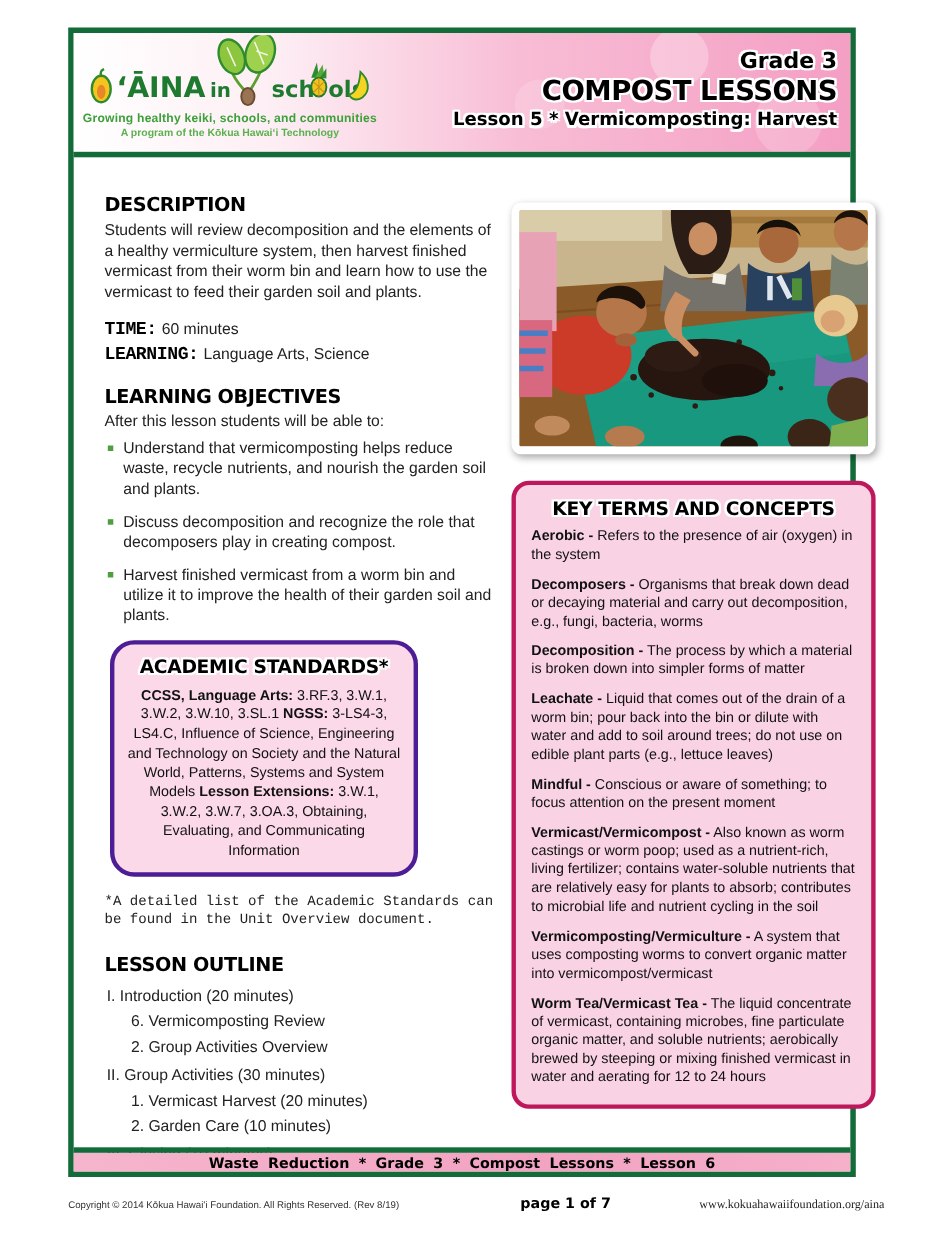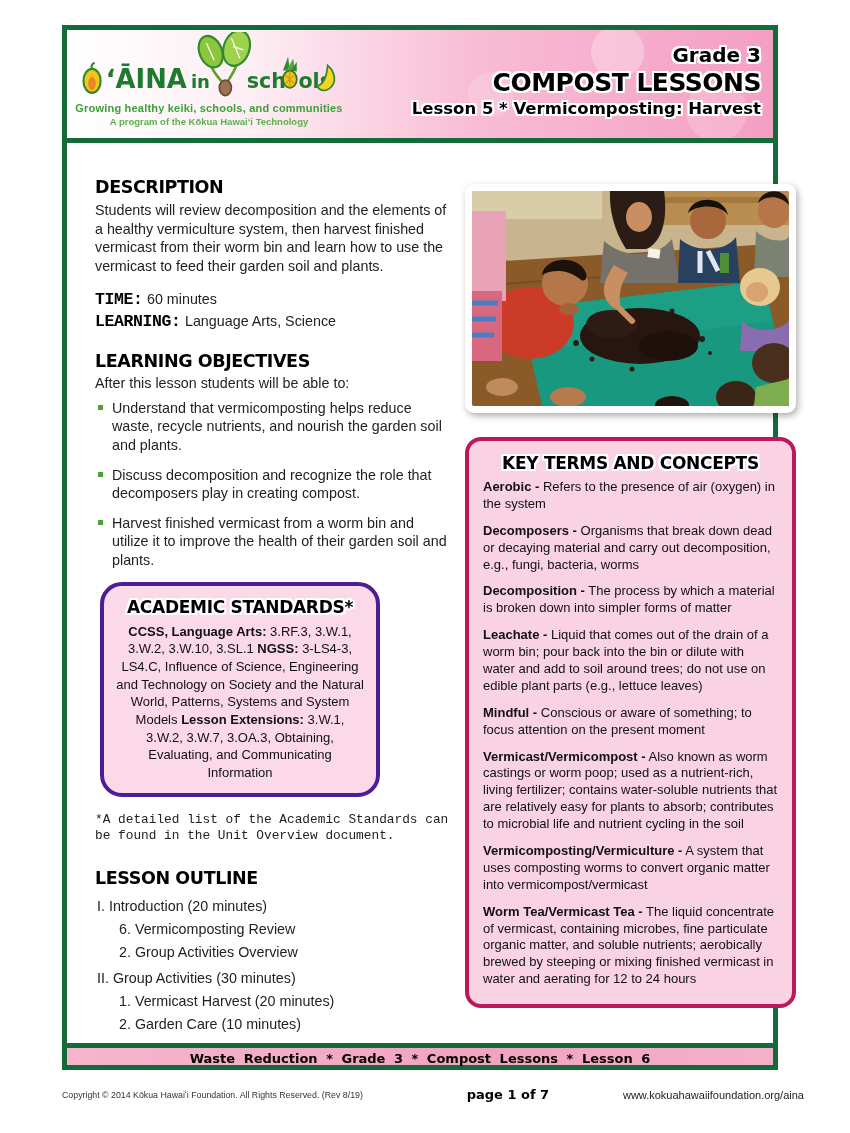--- a/index.html
+++ b/index.html
@@ -99,21 +99,21 @@
     text-align:center; font-family:"DejaVu Sans",sans-serif;
     font-size:13px; font-weight:bold; line-height:21px; color:#000;
     word-spacing:4px;
   }
   .bottom-line {
     position:absolute; left:62px; top:1087px; width:742px;
     display:flex; justify-content:space-between; align-items:center;
   }
   .copyright { font-size:8.8px; color:#333; }
   .page-num { font-family:"DejaVu Sans",sans-serif; font-size:13px; font-weight:bold; color:#000; margin-left:30px; }
-  .url { font-size:11px; color:#222; }
+  .url { font-size:11px; color:#222;font-family:Liberation Serif, serif; }
 </style>
 </head>
 <body>
 
 <div class="frame">
 
   <div class="header">
     <div class="logo-block">
       <svg width="258" height="72" viewBox="0 0 300 74">
 

